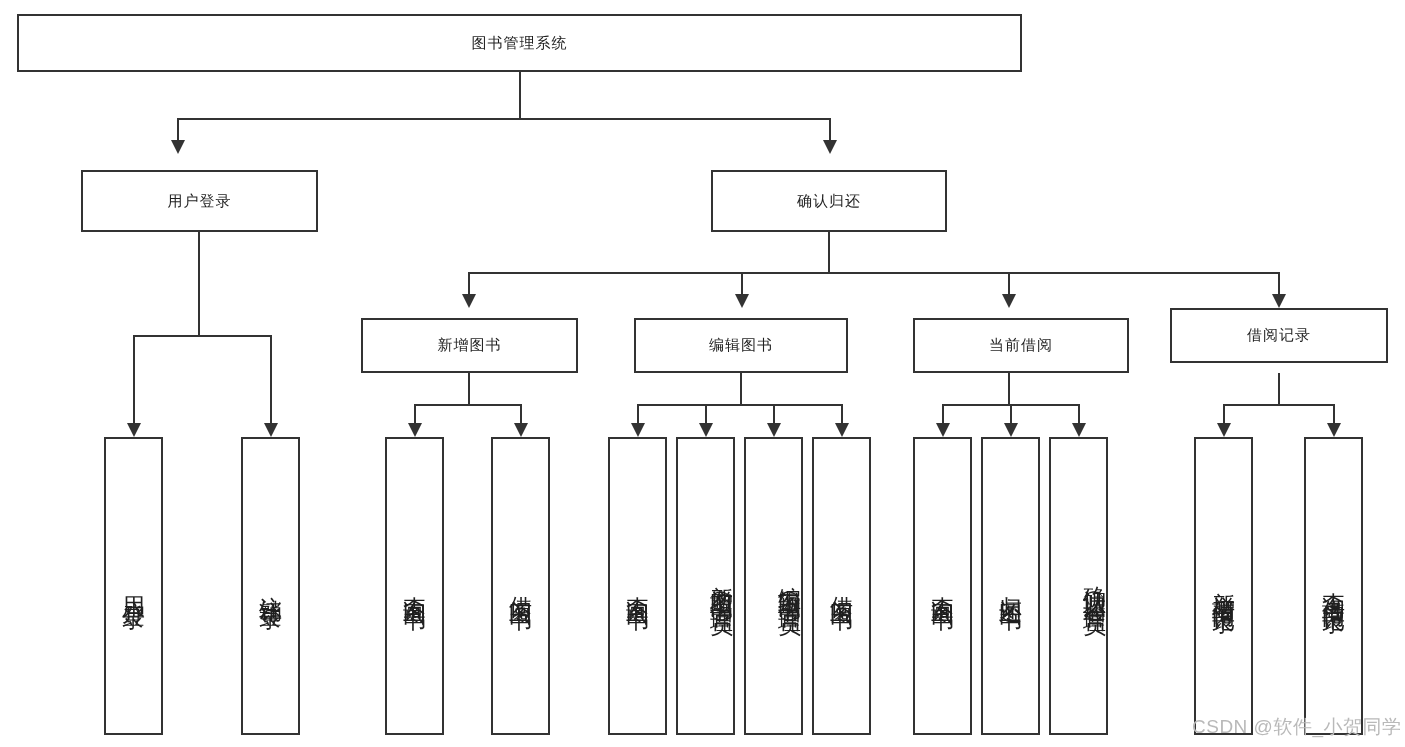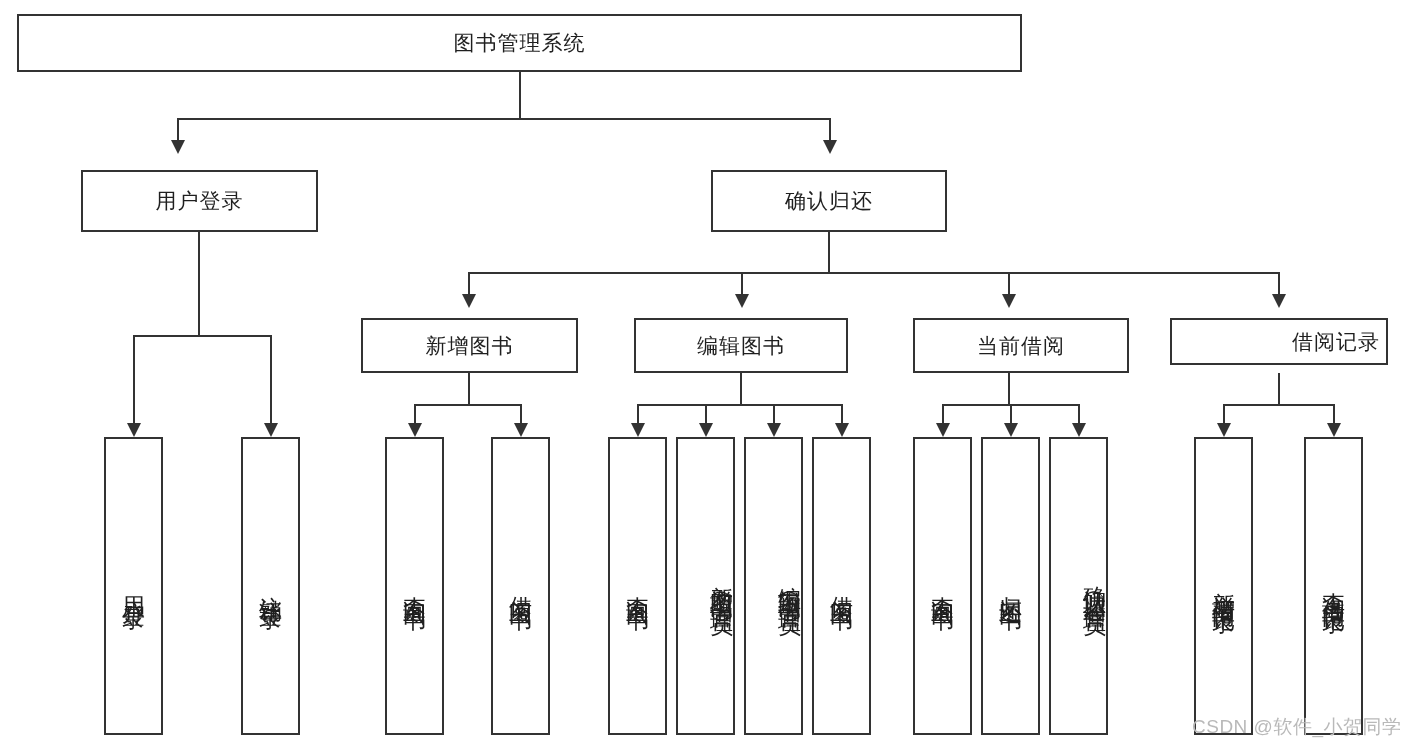--- a/index.html
+++ b/index.html
@@ -18,21 +18,21 @@
     position:absolute;
     box-sizing:border-box;
     border:2px solid #333333;
     background:#ffffff;
     display:flex;
     align-items:center;
     justify-content:center;
     color:#1f1f1f;
   }
   .node.h{
-    font-size:21px;
+    font-size:15px;
     letter-spacing:1px;
     padding:0 6px;
   }
   .node.v{
     writing-mode:vertical-rl;
     text-orientation:upright;
     font-size:23px;
     letter-spacing:4px;
     line-height:1;
     padding:14px 0;
@@ -105,21 +105,21 @@
 
   <div class="node h" style="left:361px;top:318px;width:217px;height:55px;">
     <span>新增图书</span>
   </div>
   <div class="node h" style="left:634px;top:318px;width:214px;height:55px;">
     <span>编辑图书</span>
   </div>
   <div class="node h" style="left:913px;top:318px;width:216px;height:55px;">
     <span>当前借阅</span>
   </div>
-  <div class="node h" style="left:1170px;top:318px;width:218px;height:47px;justify-content:flex-end;">
+  <div class="node h" style="left:1170px;top:308px;width:218px;height:55px;">
     <span>借阅记录</span>
   </div>
 
   <div class="edge v" style="left:468px;top:373px;height:31px;"></div>
   <div class="edge hz" style="left:414px;top:404px;width:108px;"></div>
   <div class="edge v" style="left:414px;top:404px;height:19px;"></div>
   <div class="edge v" style="left:520px;top:404px;height:19px;"></div>
   <div class="arrow" style="left:408px;top:423px;"></div>
   <div class="arrow" style="left:514px;top:423px;"></div>
 

